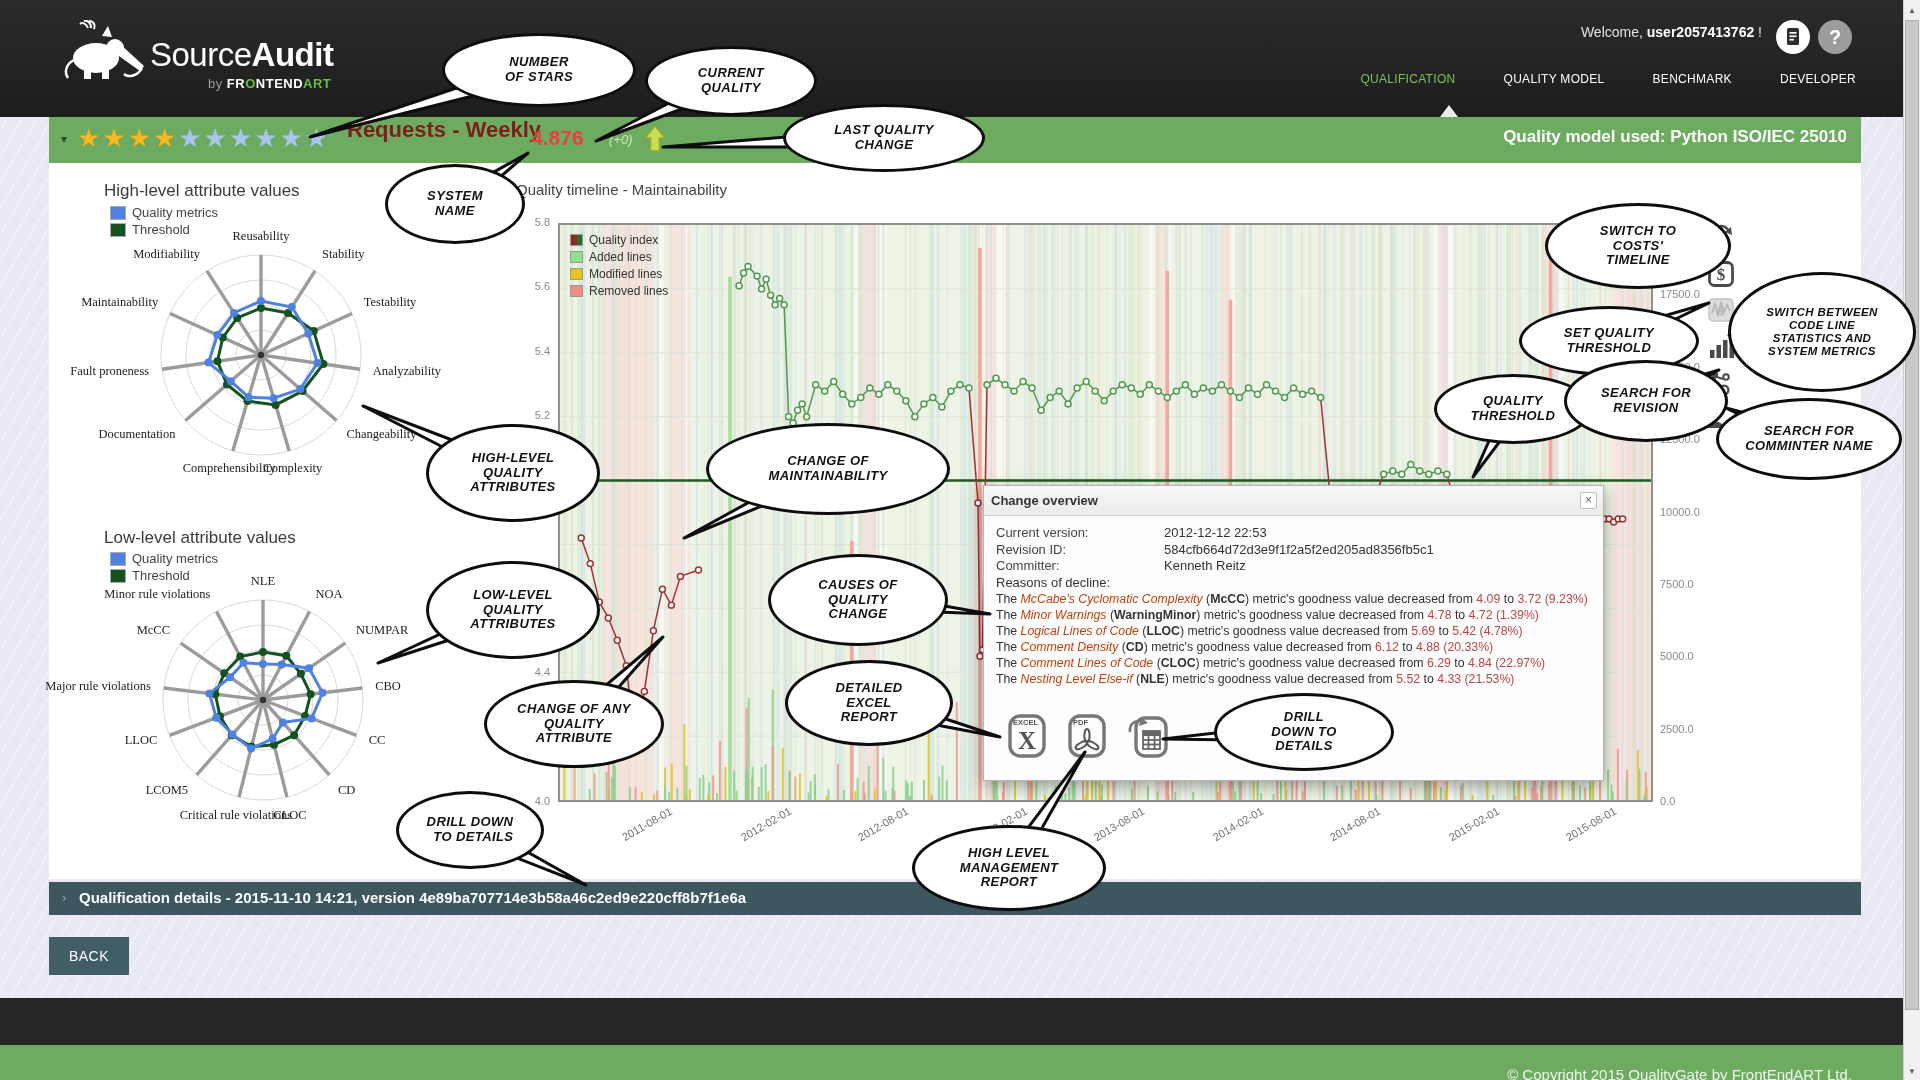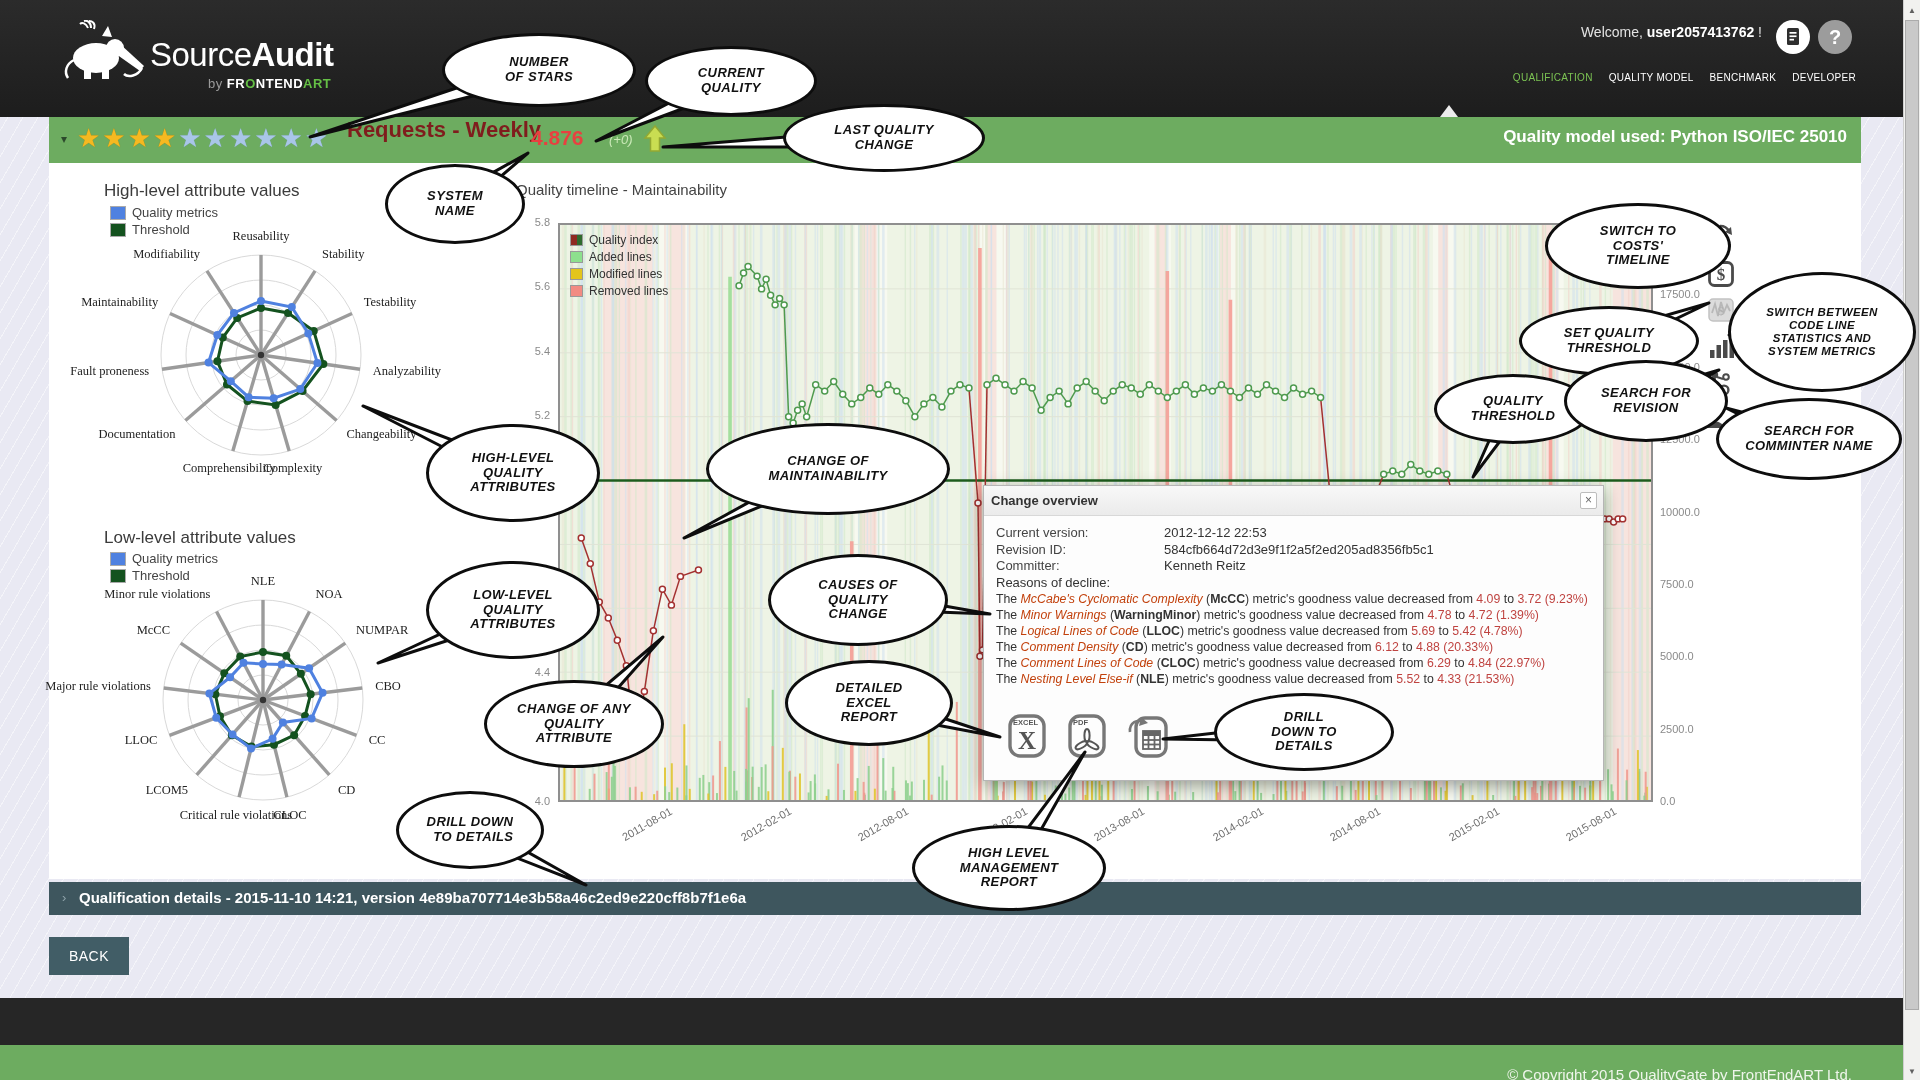--- a/index.html
+++ b/index.html
@@ -18,21 +18,21 @@
   .brand .b1 { font-weight:400; } .brand .b2 { font-weight:700; }
   .tagline { position:absolute; left:150px; top:62px; font-size:13px; letter-spacing:.5px; }
   .tagline .by { color:#9a9a9a; font-weight:400; }
   .tagline b { color:#fff; } .tagline .grn { color:#64bf45; font-weight:700; }
   .welcome { position:absolute; right:158px; top:24px; font-size:14px; color:#e3e3e3; }
   .welcome b { color:#fff; }
   .hdr-ico { position:absolute; top:20px; width:34px; height:34px; border-radius:50%; cursor:pointer; }
   .hdr-ico.report { right:110px; background:#fff; }
   .hdr-ico.help { right:68px; background:#9c9c9c; color:#fff; font-size:20px; font-weight:700;
                   display:flex; align-items:center; justify-content:center; }
-  .nav { position:absolute; right:64px; top:72px; display:flex; gap:16px; font-size:10px; letter-spacing:.3px; }
+  .nav { position:absolute; right:64px; top:72px; display:flex; gap:48px; font-size:12px; letter-spacing:.3px; }
   .nav span { color:#fff; cursor:pointer; }
   .nav span.active { color:#7cc353; }
   .nav-tri { position:absolute; left:1440px; top:105px; width:0; height:0; z-index:3;
              border-left:9px solid transparent; border-right:9px solid transparent; border-bottom:12px solid #ececec; }
 
   
   .sumbar { position:absolute; left:49px; top:117px; width:1812px; height:46px; background:#6dac60; z-index:2; }
   .sumbar .caret { position:absolute; left:12px; top:15px; font-size:12px; color:#2c4a2c; cursor:pointer; }
   .stars { position:absolute; left:28px; top:6px; font-size:26px; letter-spacing:2px; white-space:nowrap; }
   .stars .f { color:#f5b921; text-shadow:0 0 1px #b07f00; }

